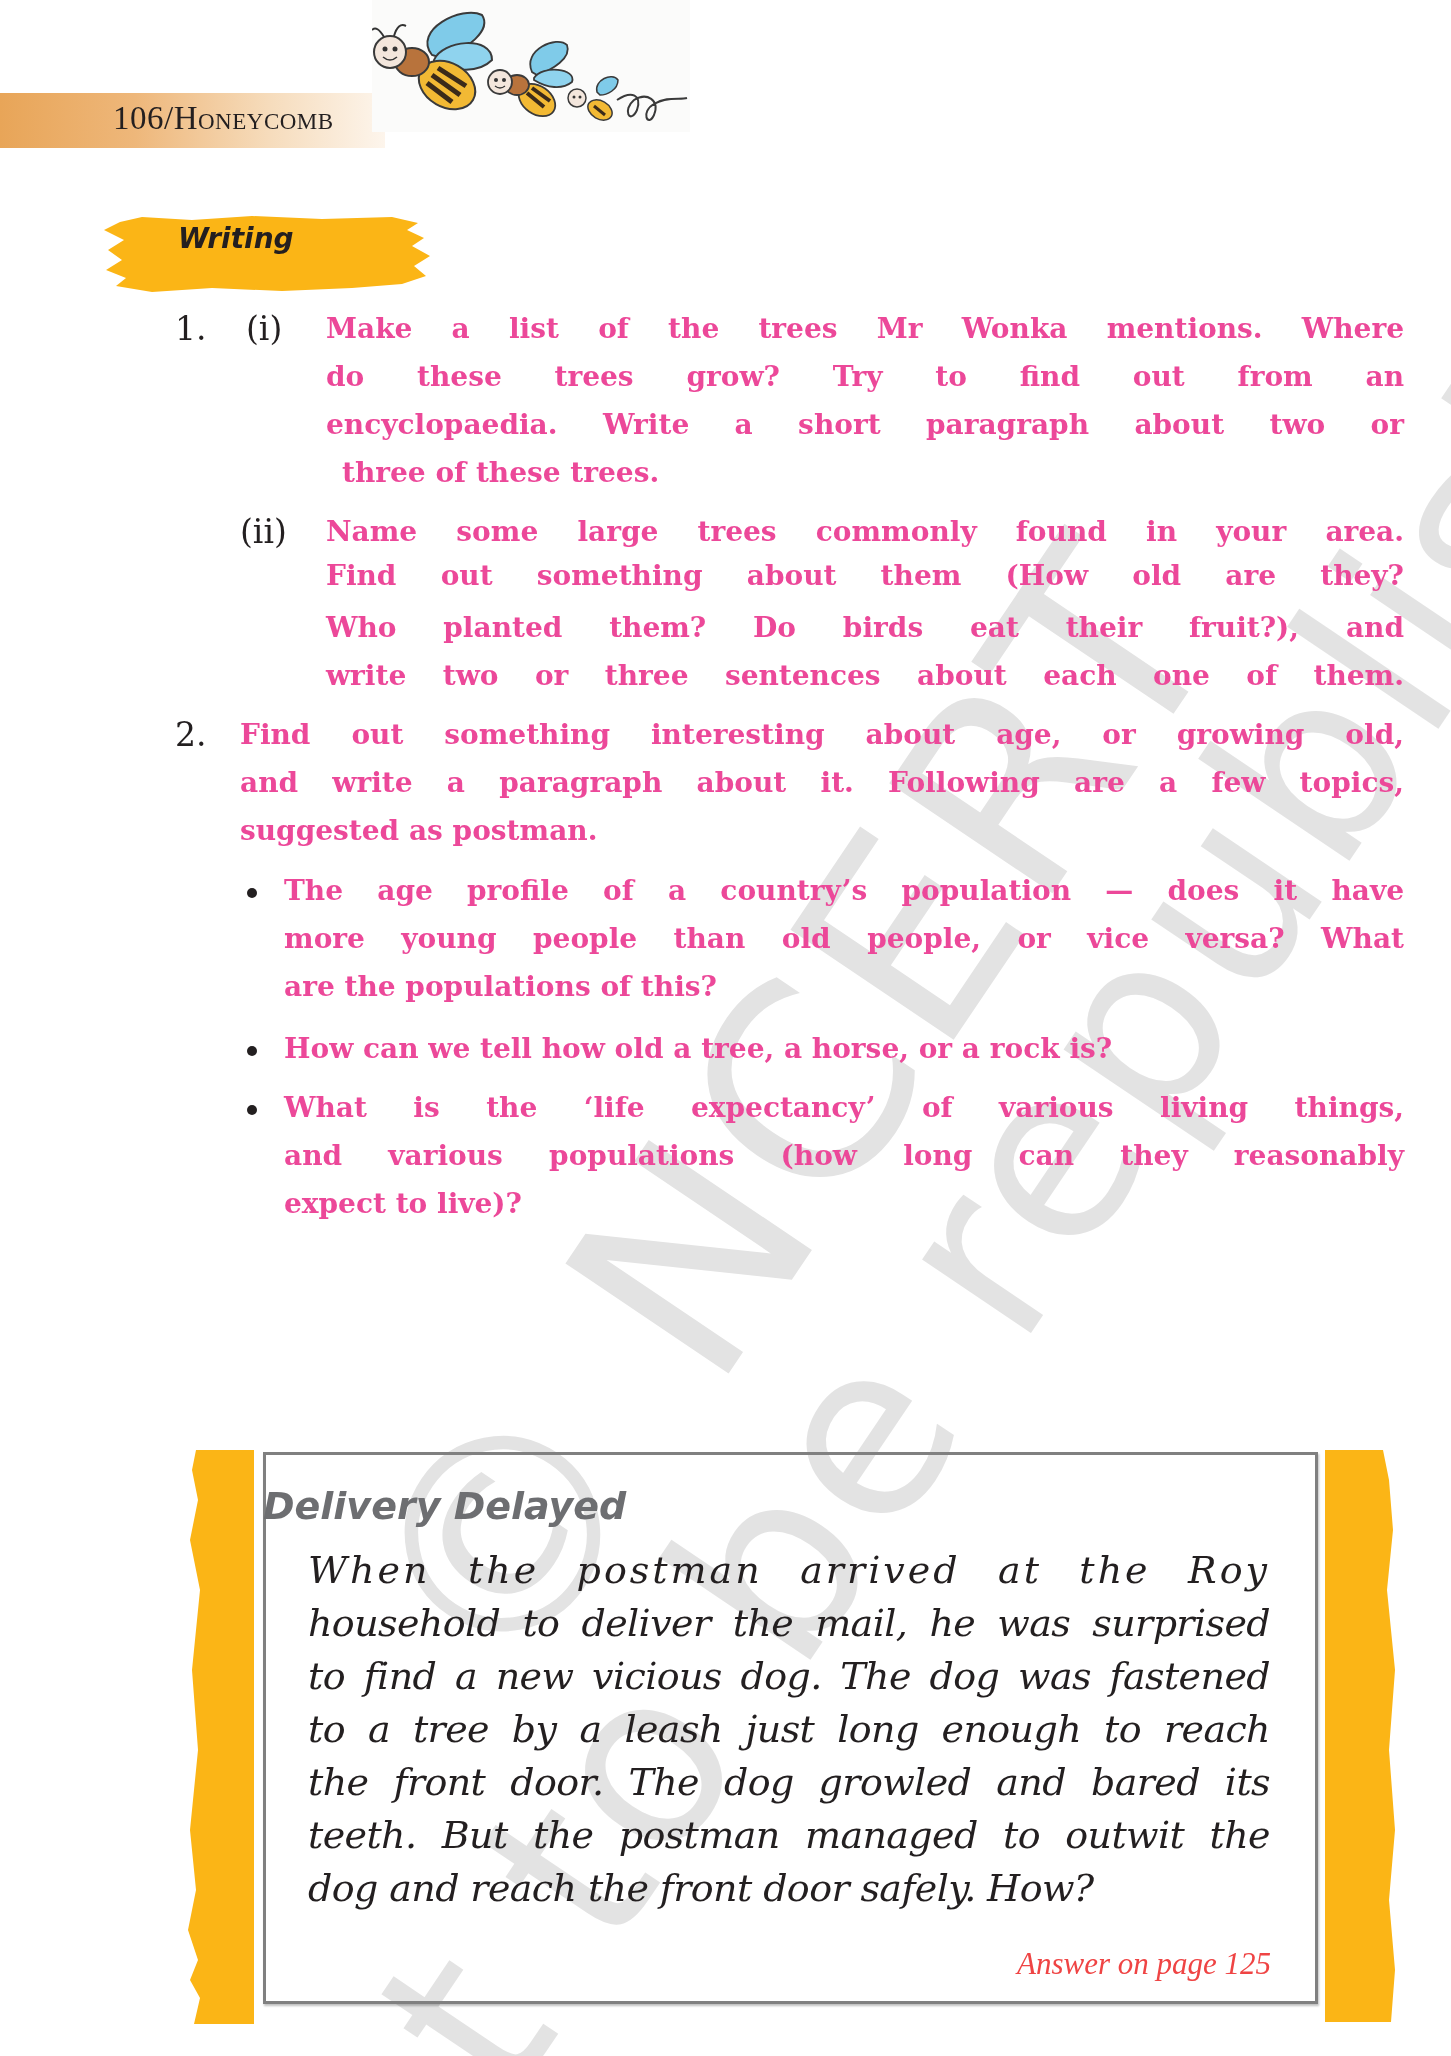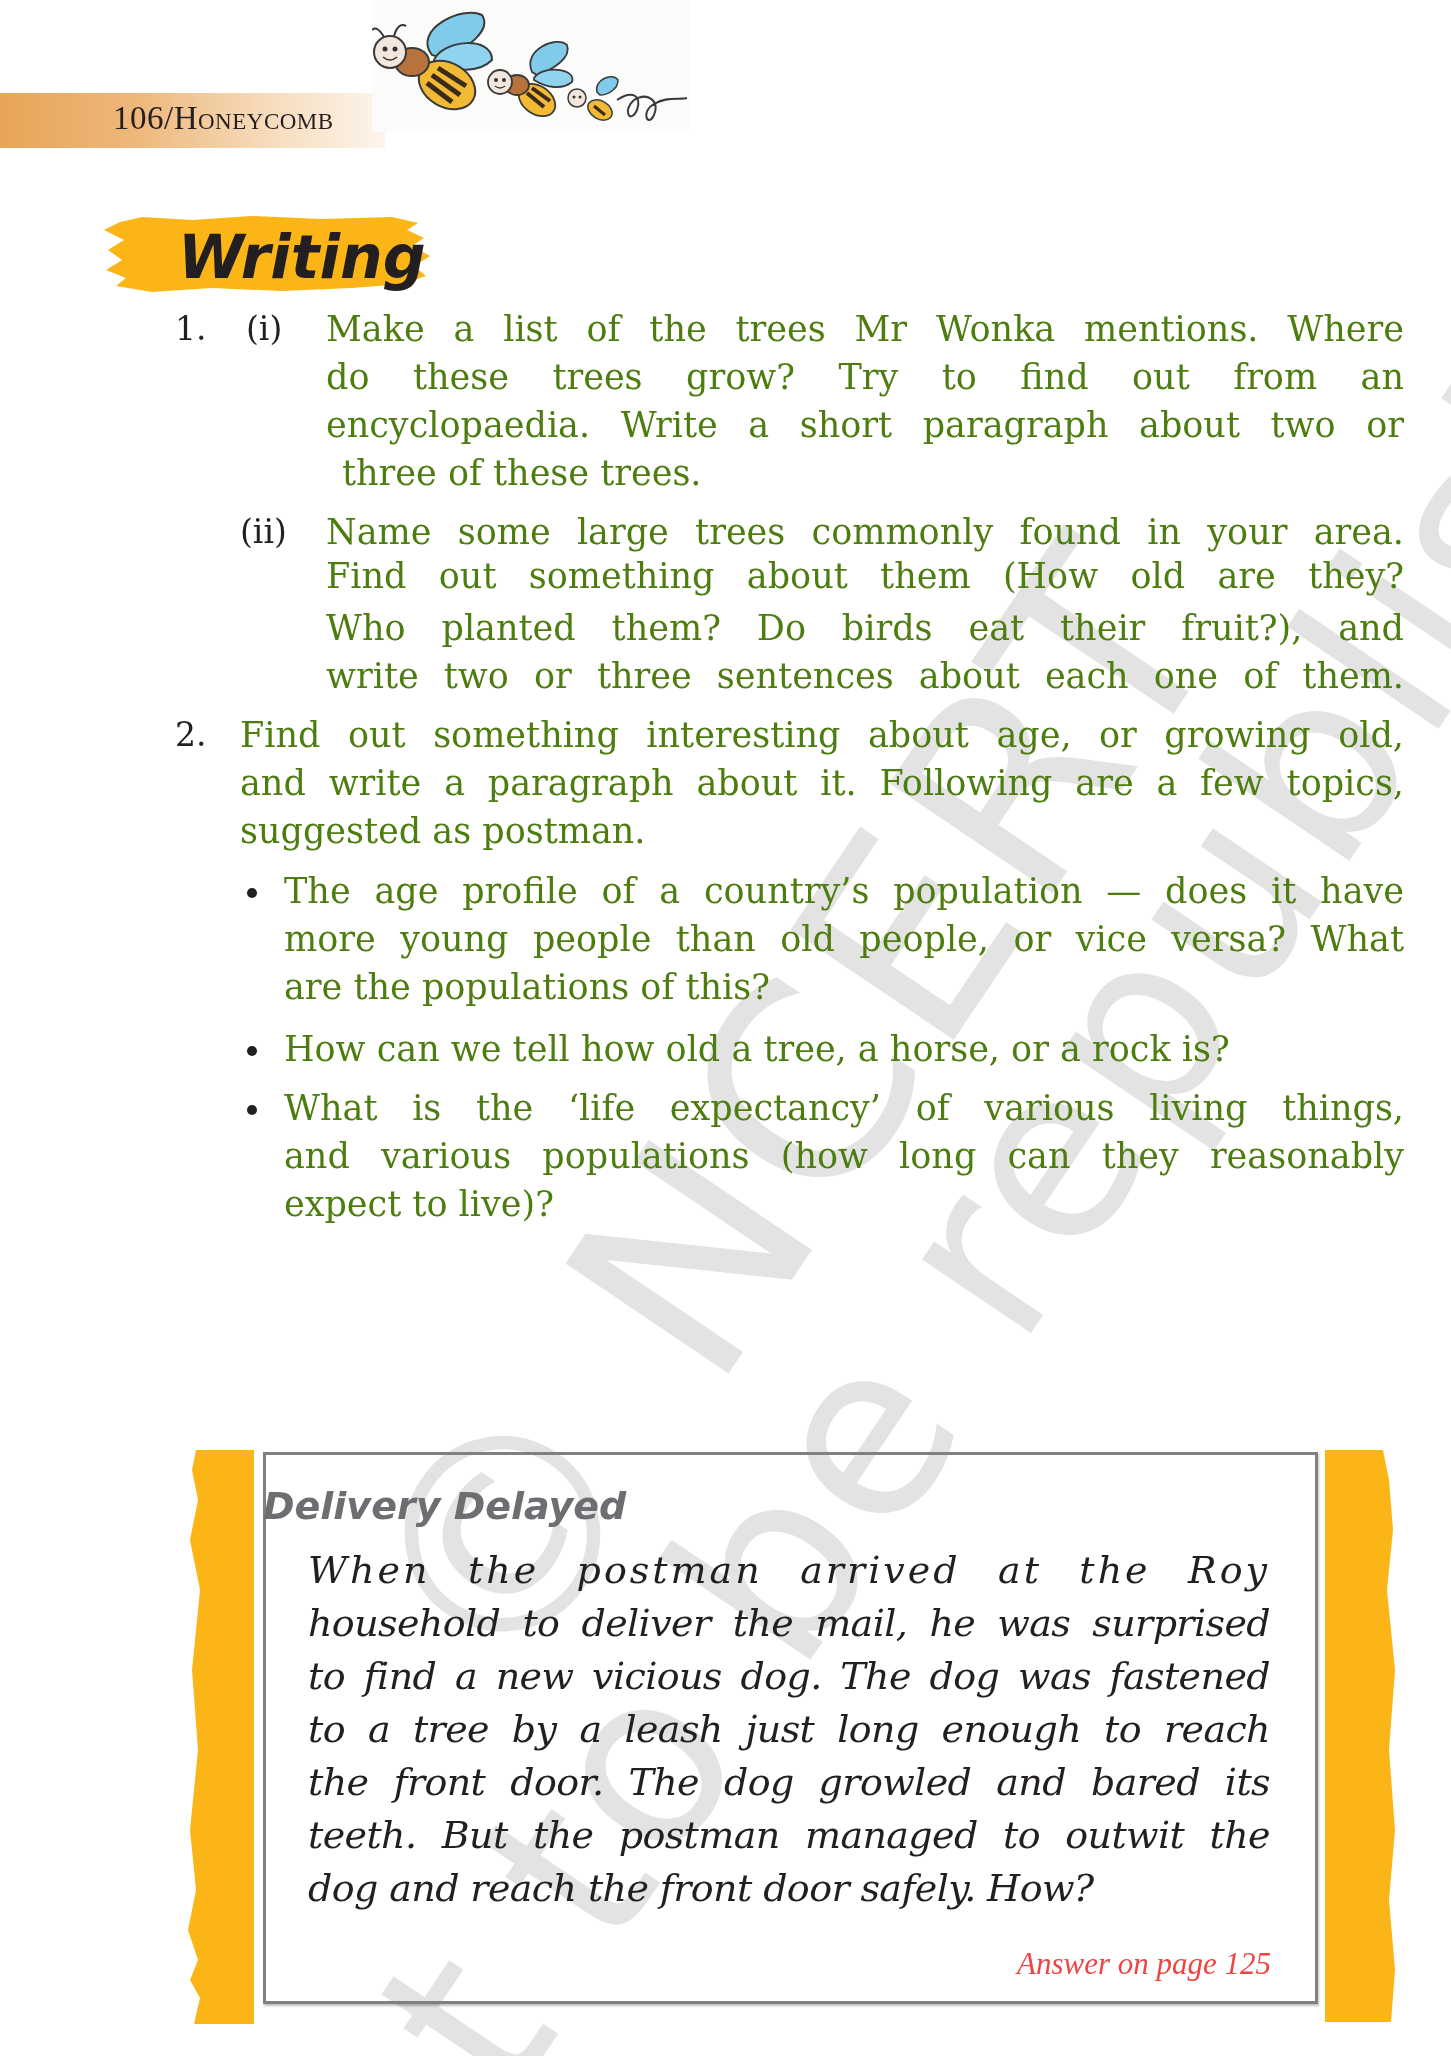--- a/index.html
+++ b/index.html
@@ -20,26 +20,26 @@
                  background: linear-gradient(90deg, #e8a558 0%, #eeb77a 35%, #f6dcbc 70%, #fdf5ec 100%); }
   .page-label { position: absolute; left: 113px; top: 100px; z-index: 3;
                 font-family: "Liberation Serif", "DejaVu Serif", serif; font-size: 33px; color: #231f20;
                 font-variant: small-caps; letter-spacing: 0.5px; }
   .bees { position: absolute; left: 372px; top: 0; width: 318px; height: 132px; z-index: 3; }
 
   
   .heading-brush { position: absolute; left: 102px; top: 214px; width: 332px; height: 80px; z-index: 2; }
   .heading-text { position: absolute; left: 178px; top: 222px; z-index: 3;
                   font-family: "DejaVu Sans", "Liberation Sans", sans-serif; font-weight: bold;
-                  font-style: italic; font-size: 60px; color: #231f20; }
+                  font-style: italic; font-size: 28px; color: #231f20; }
 
   
   .line { position: absolute; z-index: 3; white-space: nowrap;
-          font-family: "DejaVu Serif", "Liberation Serif", serif; font-size: 35px; color: #4d7c0f;
-          line-height: 48px; }
+          font-family: "DejaVu Serif", "Liberation Serif", serif; font-size: 28px; color: #ec4899;
+          line-height: 48px; font-weight: bold; }
   .just { text-align: justify; text-align-last: justify; white-space: normal; }
   .num { position: absolute; z-index: 3; font-size: 33px; line-height: 48px;
          font-family: "DejaVu Serif", "Liberation Serif", serif; }
   .bullet-dot { position: absolute; z-index: 3; width: 10px; height: 10px; border-radius: 50%;
                 background: #231f20; }
 
   
   .strip { position: absolute; z-index: 2; }
   .box { position: absolute; left: 263px; top: 1452px; width: 1049px; height: 546px;
          border: 3px solid #808080; background: transparent; z-index: 3;

